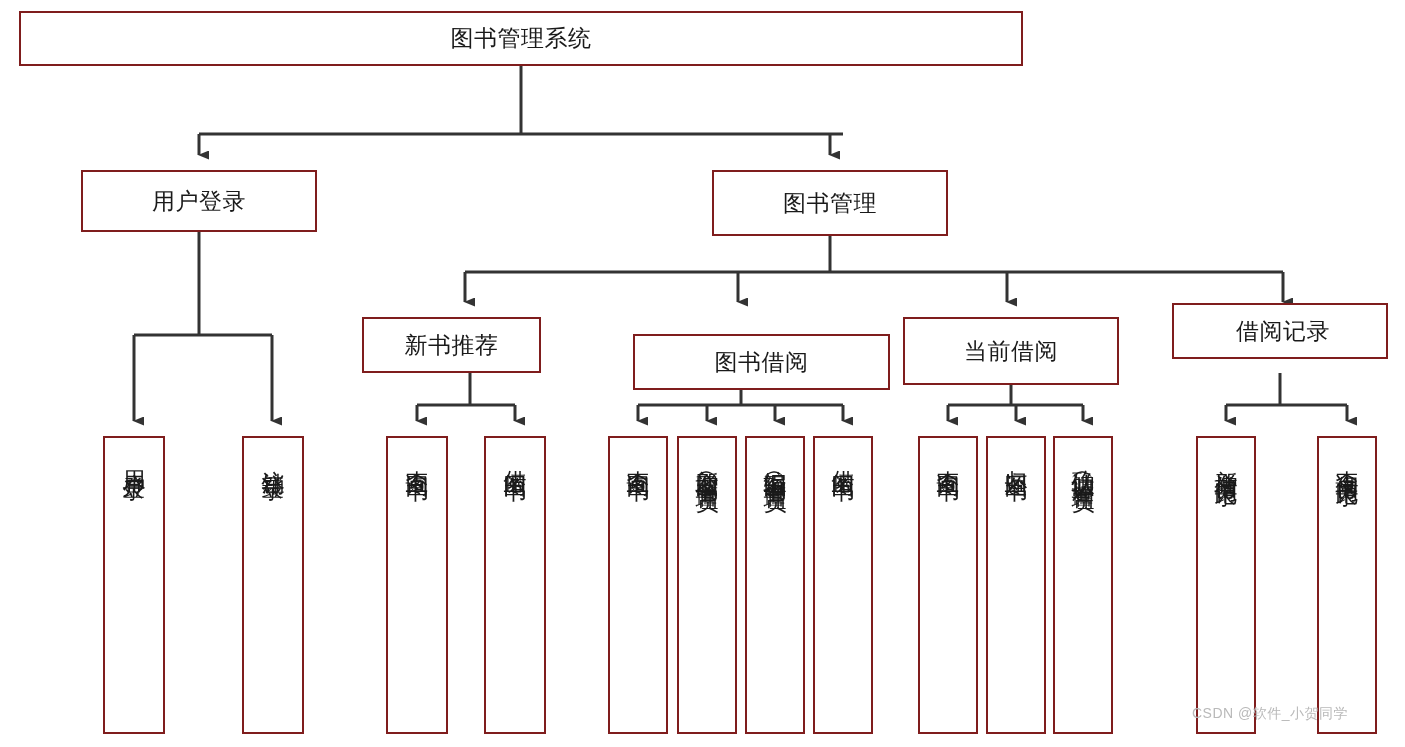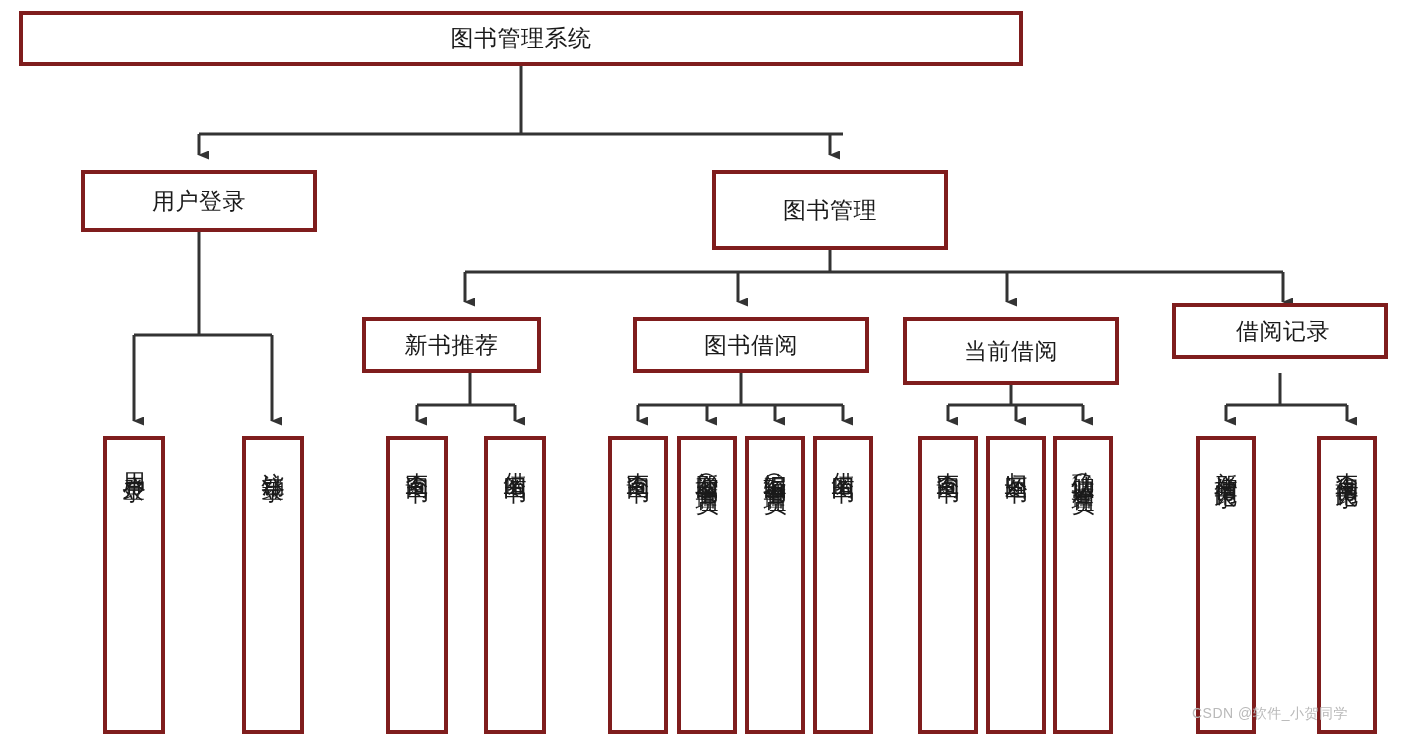--- a/index.html
+++ b/index.html
@@ -20,21 +20,21 @@
   #diagram-svg {
     position: absolute;
     top: 0;
     left: 0;
     width: 1405px;
     height: 747px;
   }
   .node-box {
     position: absolute;
     box-sizing: border-box;
-    border: 4px solid #7f1d1d;
+    border: 2px solid #7f1d1d;
     background: #ffffff;
     display: flex;
     align-items: center;
     justify-content: center;
     color: #1a1a1a;
   }
   .node-label {
     display: block;
     text-align: center;
     line-height: 1.15;
@@ -124,28 +124,28 @@
     </g>
   </svg>
 
   <div class="node-box node-h node-root" style="left:19px; top:11px; width:1004px; height:55px;">
     <span class="node-label">图书管理系统</span>
   </div>
 
   <div class="node-box node-h" style="left:81px; top:170px; width:236px; height:62px;">
     <span class="node-label">用户登录</span>
   </div>
-  <div class="node-box node-h" style="left:712px; top:170px; width:236px; height:80px;">
+  <div class="node-box node-h" style="left:712px; top:170px; width:236px; height:66px;">
     <span class="node-label">图书管理</span>
   </div>
 
   <div class="node-box node-h" style="left:362px; top:317px; width:179px; height:56px;">
     <span class="node-label">新书推荐</span>
   </div>
-  <div class="node-box node-h" style="left:633px; top:317px; width:236px; height:56px;">
+  <div class="node-box node-h" style="left:633px; top:334px; width:257px; height:56px;">
     <span class="node-label">图书借阅</span>
   </div>
   <div class="node-box node-h" style="left:903px; top:317px; width:216px; height:68px;">
     <span class="node-label">当前借阅</span>
   </div>
   <div class="node-box node-h" style="left:1172px; top:303px; width:216px; height:56px;padding-left:6px;">
     <span class="node-label">借阅记录</span>
   </div>
 
   <div class="node-box node-v" style="left:103px; top:436px; width:62px; height:298px;">

